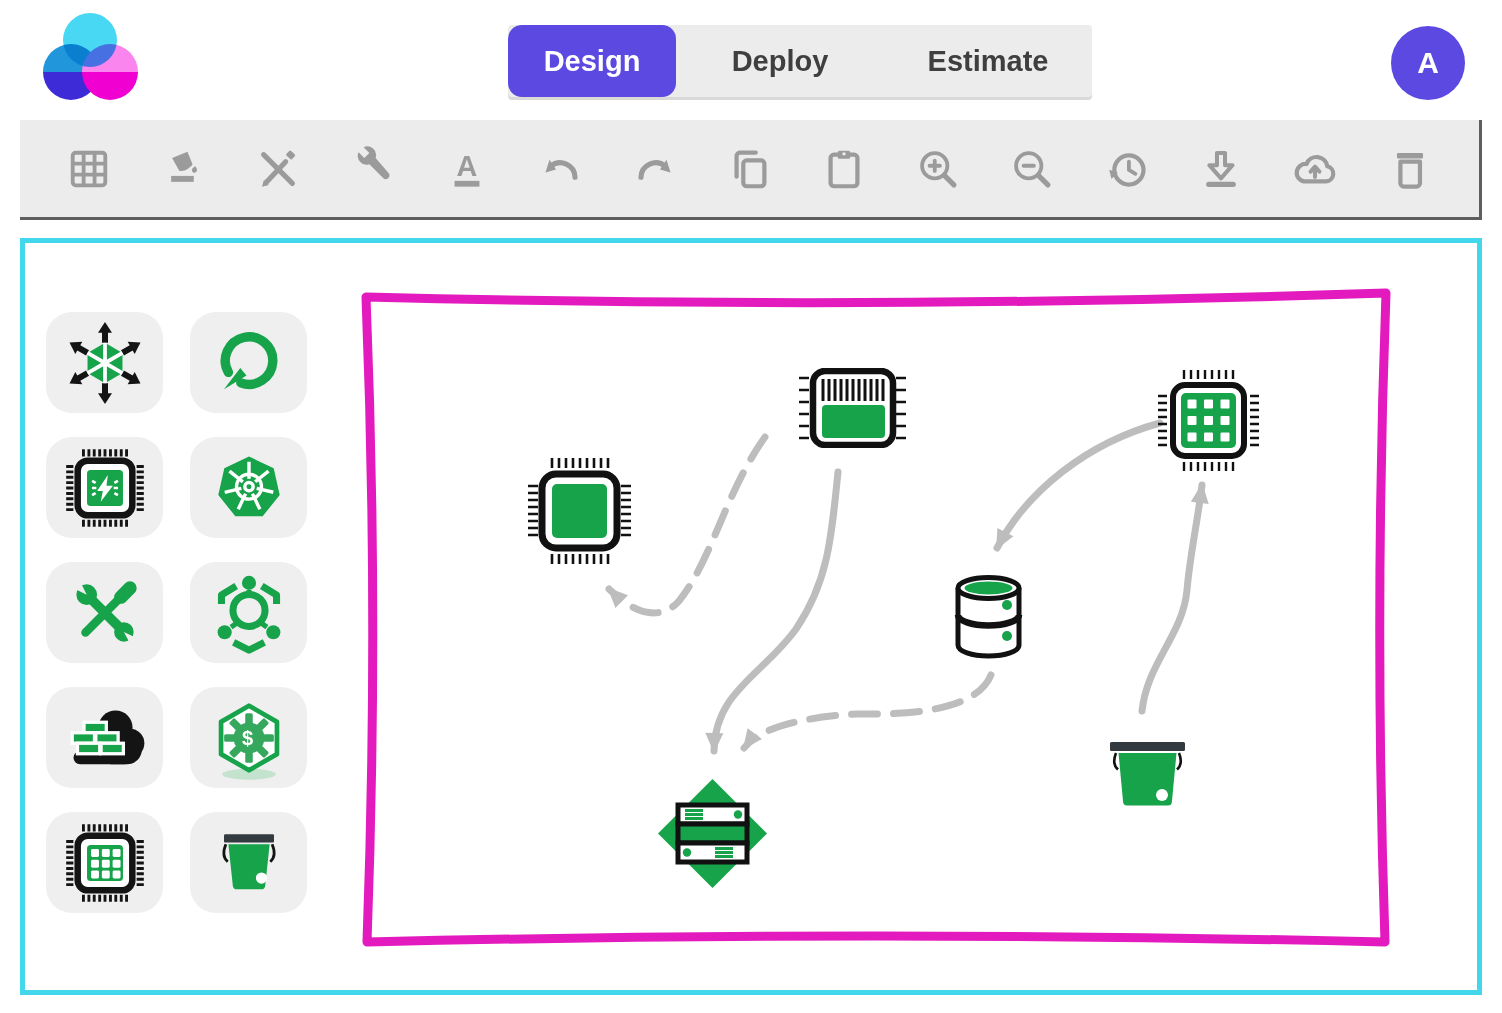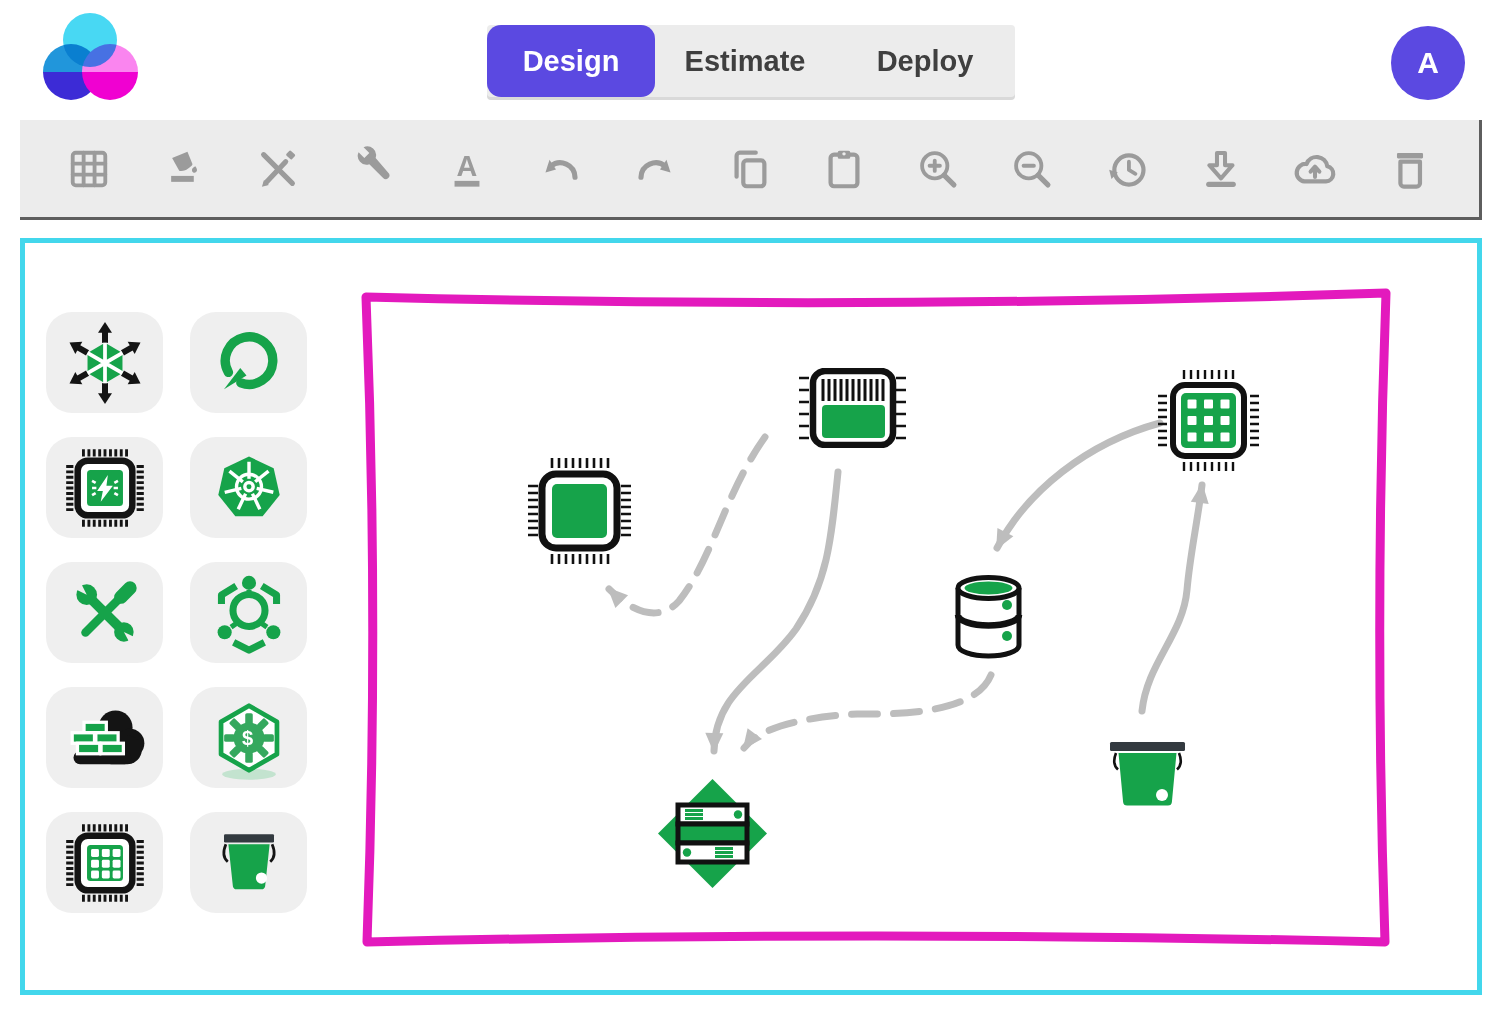--- a/index.html
+++ b/index.html
@@ -1,20 +1,20 @@
 <!DOCTYPE html>
 <html><head>
 <meta charset="utf-8">
 <style>
   html,body{margin:0;padding:0;overflow:hidden;}
   body{width:1502px;height:1013px;position:relative;background:#ffffff;font-family:"Liberation Sans",sans-serif;}
   .abs{position:absolute;}
   
   .logo{left:40px;top:10px;width:101px;height:91px;}
-  .tabbar{left:487px;top:25px;width:528px;height:72px;background:#ececec;border-radius:4px;display:flex;align-items:stretch;box-shadow:0 3px 0 #d9d9d9;}
+  .tabbar{left:508px;top:25px;width:584px;height:72px;background:#ececec;border-radius:4px;display:flex;align-items:stretch;box-shadow:0 3px 0 #d9d9d9;}
   .tab{flex:1;display:flex;align-items:center;justify-content:center;font-size:29px;font-weight:bold;color:#3f3f3f;cursor:pointer;}
   .tab.active{background:#5b49e1;color:#ffffff;border-radius:14px;flex:0 0 168px;}
   .avatar{left:1391px;top:26px;width:74px;height:74px;border-radius:50%;background:#5b49e1;color:#fff;display:flex;align-items:center;justify-content:center;font-size:30px;font-weight:bold;}
   
   .toolbar{left:20px;top:120px;width:1462px;height:100px;background:#ececec;border-right:3px solid #5e5e5e;border-bottom:3px solid #5e5e5e;box-sizing:border-box;display:flex;align-items:center;justify-content:space-evenly;}
   .tbtn{width:50px;height:50px;display:flex;align-items:center;justify-content:center;cursor:pointer;}
   .tbtn svg{stroke:#9b9b9b;fill:none;stroke-width:2;stroke-linecap:round;stroke-linejoin:round;}
   
   .main{left:20px;top:238px;width:1462px;height:757px;border:5px solid #43d7ec;box-sizing:border-box;background:#fff;}
   .canvas-svg{left:0;top:0;width:1452px;height:747px;}
@@ -28,22 +28,22 @@
 <svg class="abs logo" viewBox="0 0 101 91">
   <path d="M3 62 A28 28 0 0 1 59 62 Z" fill="#2196db"></path>
   <path d="M3 62 A28 28 0 0 0 59 62 Z" fill="#3c2bd6"></path>
   <path d="M42 62 A28 28 0 0 1 98 62 Z" fill="#fa85ef"></path>
   <path d="M42 62 A28 28 0 0 0 98 62 Z" fill="#f001d1"></path>
   <circle cx="50" cy="30" r="27" fill="#48d8f3" style="mix-blend-mode:multiply"></circle>
 </svg>
 
 <div class="abs tabbar">
   <div class="tab active">Design</div>
+  <div class="tab">Deploy</div>
   <div class="tab">Estimate</div>
-  <div class="tab">Deploy</div>
 </div>
 
 <div class="abs avatar">A</div>
 
 <div class="abs toolbar">
   <div class="tbtn">
       <svg width="46" height="46" viewBox="0 0 24 24">
     <rect x="3.5" y="3.5" width="17" height="17" rx="1.6"></rect>
     <path d="M3.5 9.2h17M3.5 14.9h17M9.2 3.5v17M14.9 3.5v17"></path>
       </svg>

